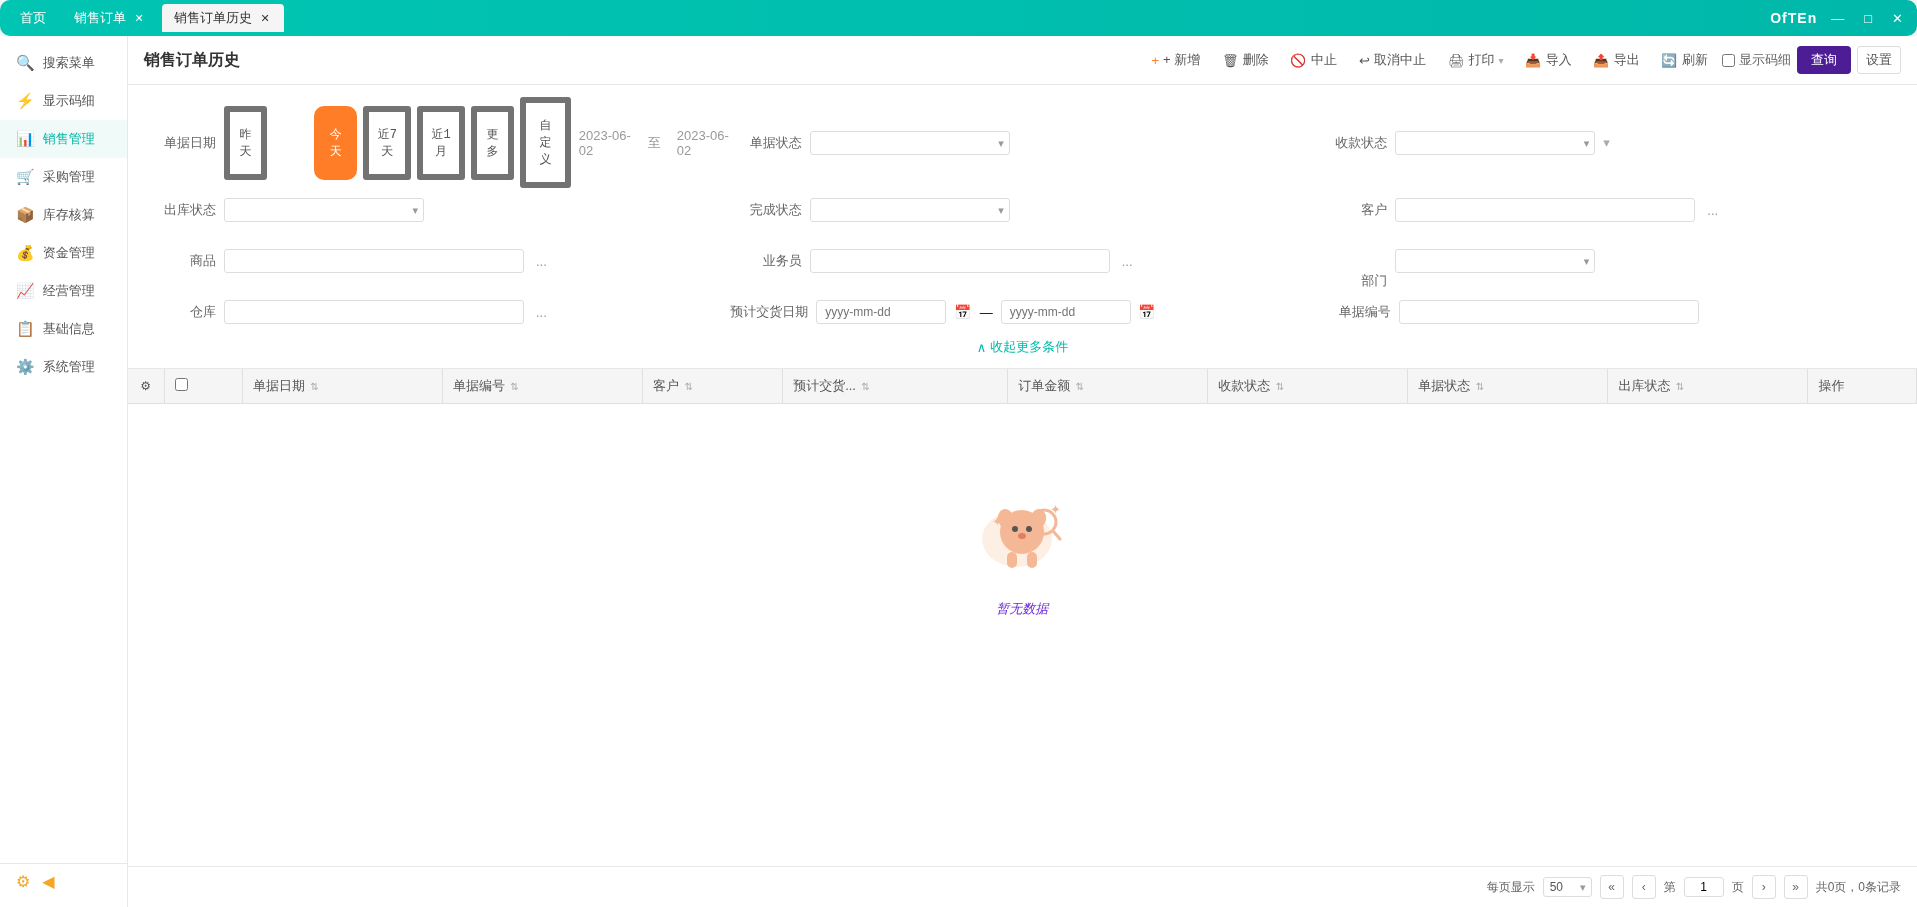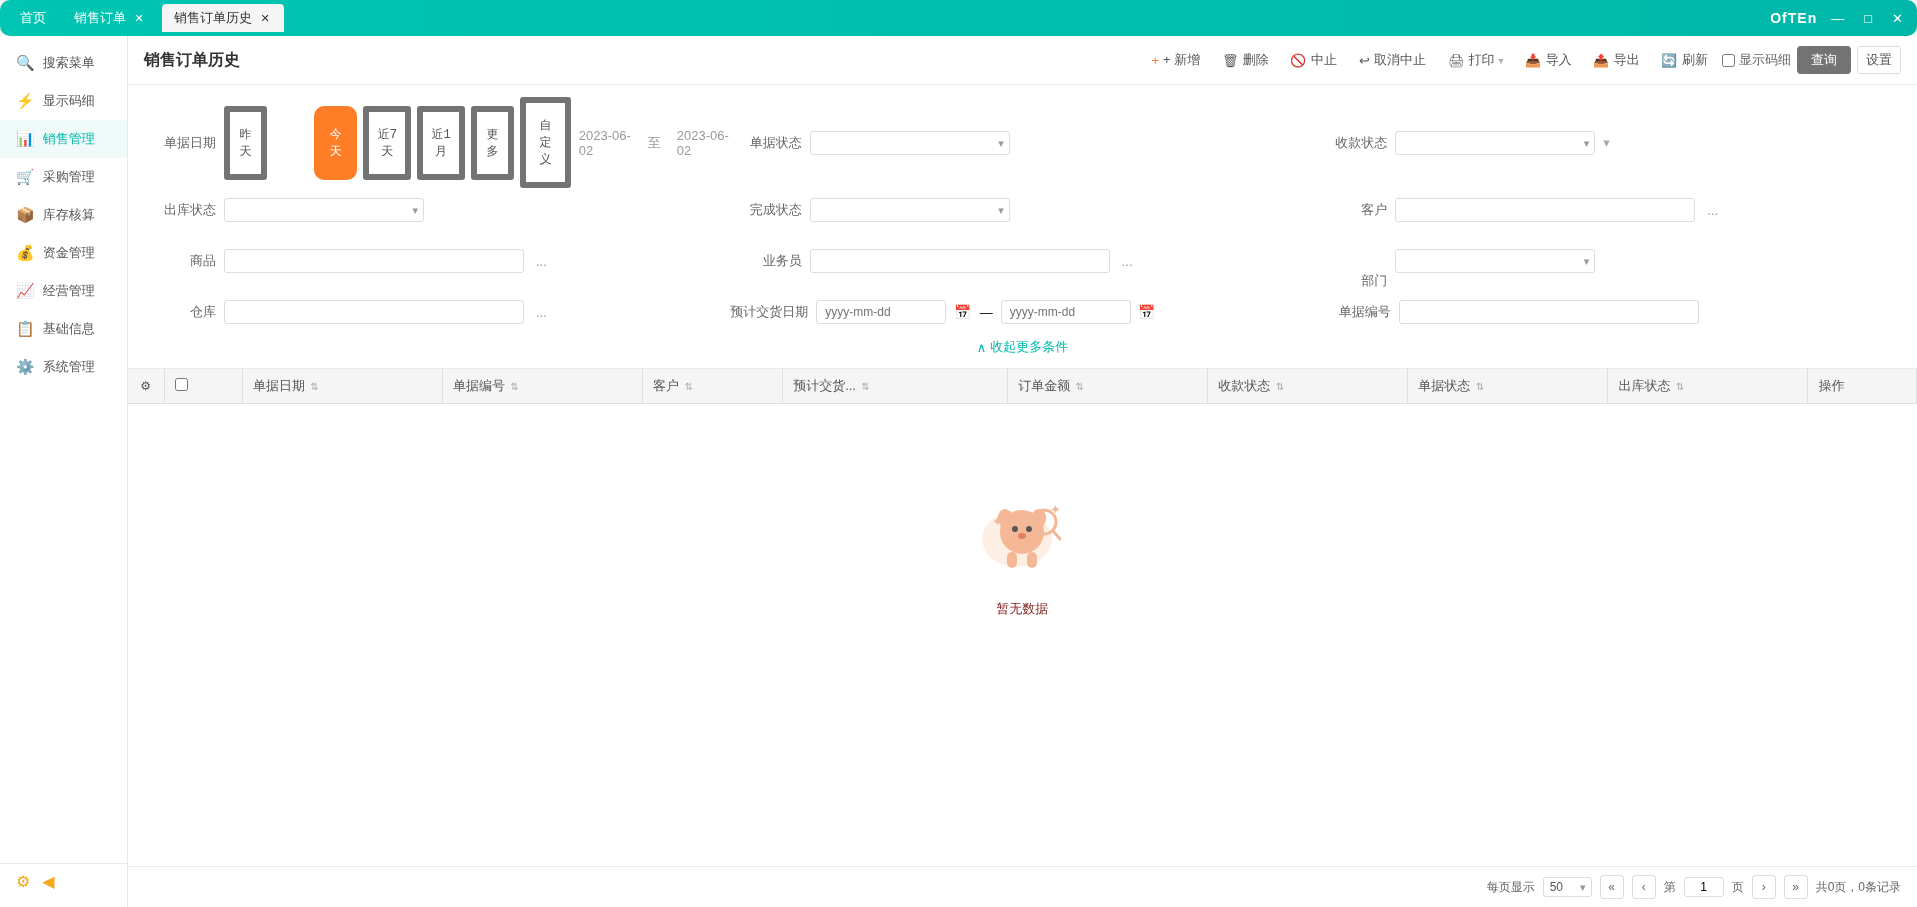--- a/index.html
+++ b/index.html
@@ -131,21 +131,21 @@
       gap: 4px;
       padding: 4px 8px;
       border: none;
       background: transparent;
       cursor: pointer;
       color: #555;
       font-size: 12px;
       border-radius: 3px;
     }
     .toolbar-btn.primary {
-      background: #737373;
+      background: #4c1d95;
       color: white;
       border-radius: 4px;
       padding: 5px 14px;
     }
 
     
     .filter-area {
       padding: 12px 16px;
       background: white;
       border-bottom: 1px solid #e8e8e8;
@@ -285,21 +285,21 @@
       align-items: center;
       justify-content: center;
       padding: 80px 0;
       color: #aaa;
     }
     .empty-icon {
       width: 120px;
       height: 100px;
       margin-bottom: 16px;
     }
-    .empty-text { font-size: 13px; color: #7f1d1d; }
+    .empty-text { font-size: 13px; color: #6d28d9; font-style: italic; }
 
     
     .pagination-bar {
       display: flex;
       align-items: center;
       justify-content: flex-end;
       padding: 8px 16px;
       border-top: 1px solid #e8e8e8;
       background: white;
       gap: 8px;

